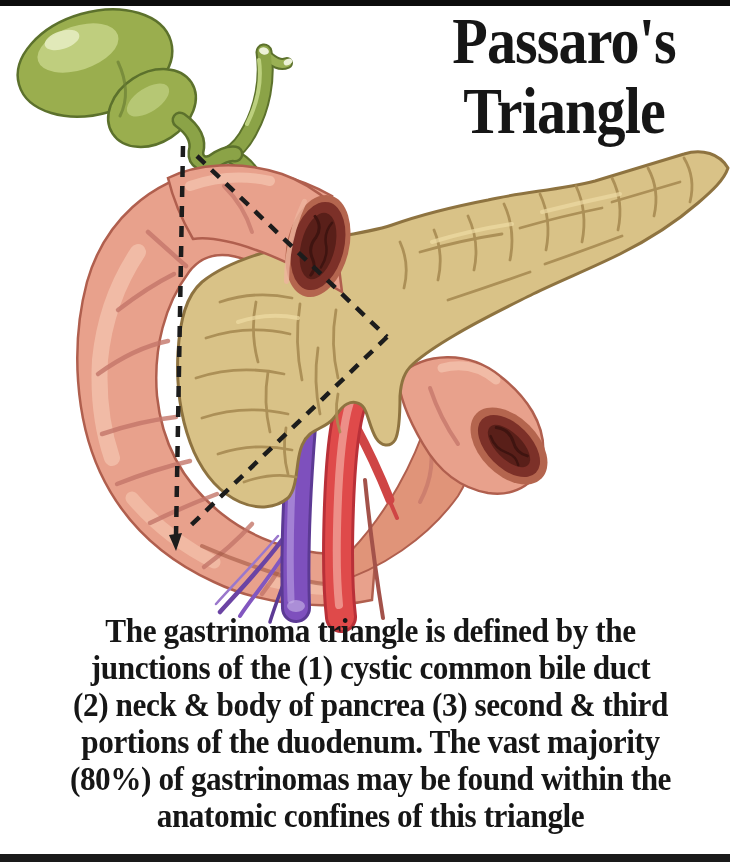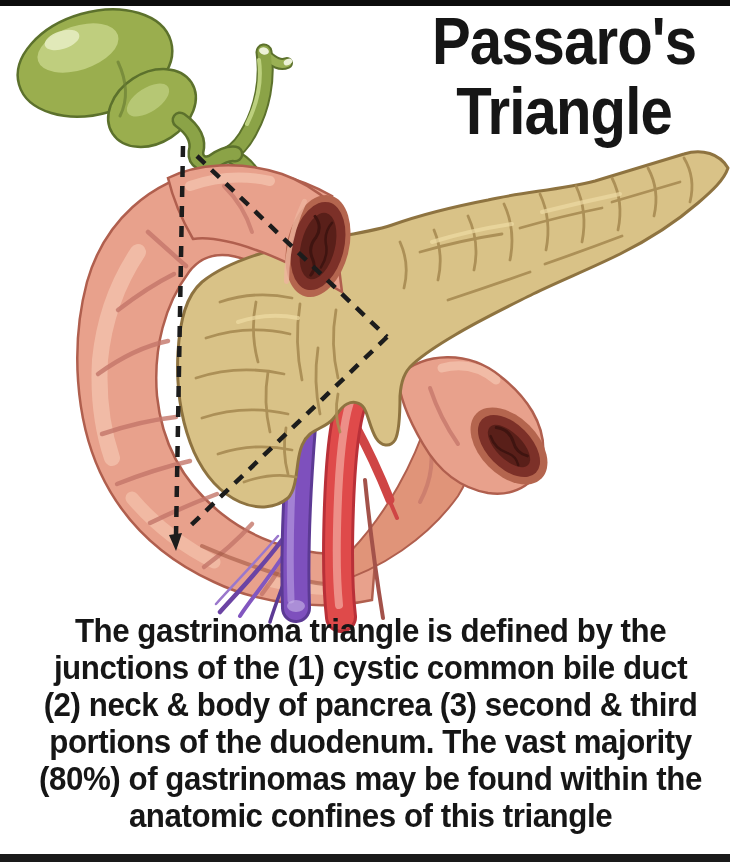--- a/index.html
+++ b/index.html
@@ -1,17 +1,17 @@
 <!DOCTYPE html>
 <html><head>
 <meta charset="utf-8">
 <style>
   html,body{margin:0;padding:0;background:#ffffff;}
   .stage{position:relative;width:730px;height:862px;background:#ffffff;overflow:hidden;
-         font-family:Liberation Sans, sans-serif;}
+         font-family:Liberation Serif, serif;}
   .bar{position:absolute;left:0;width:741px;}
   .bar-top{top:0;height:6px;background:#0d0d0d;}
   .bar-bottom{top:854px;height:8px;background:#1a1a1a;}
   .title{position:absolute;top:6px;left:390px;width:348px;text-align:center;
          font-weight:700;font-size:66px;line-height:70px;color:#161616;
          letter-spacing:-1px;transform:scaleX(.88);transform-origin:center top;}
   .art{position:absolute;top:0;left:0;}
   .caption{position:absolute;top:612px;left:0;width:741px;text-align:center;
            font-weight:700;font-size:34px;line-height:37px;color:#161616;
            letter-spacing:-0.5px;transform:scaleX(.92);transform-origin:center top;}

